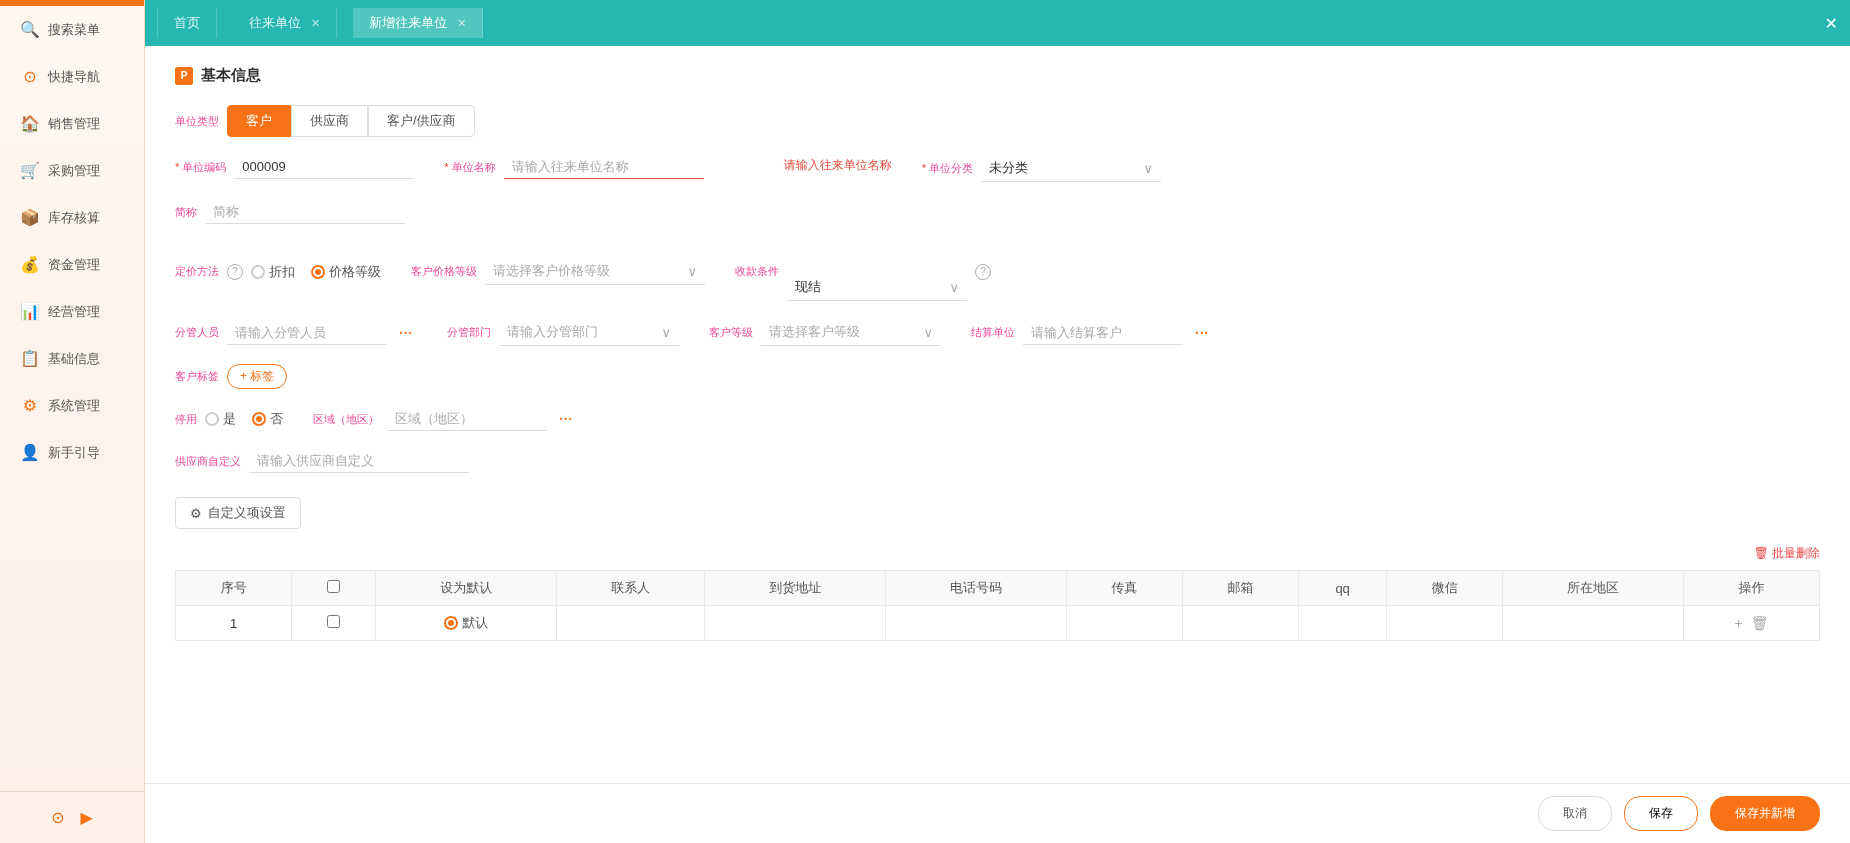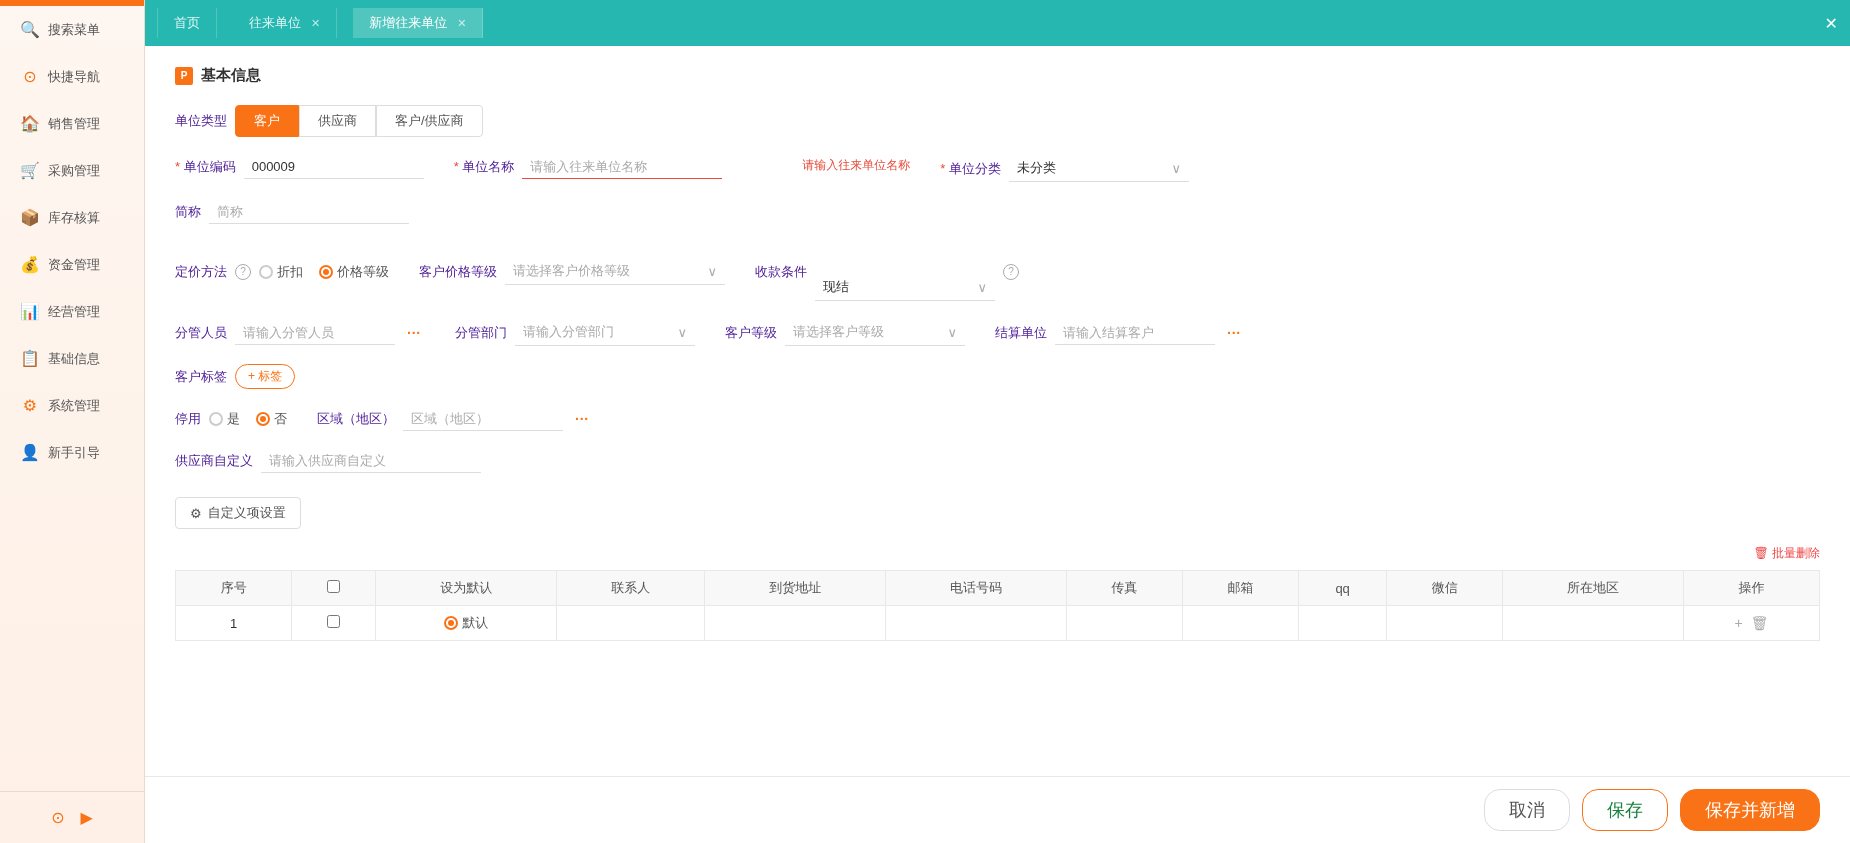--- a/index.html
+++ b/index.html
@@ -122,22 +122,22 @@
       gap: 30px;
       margin-bottom: 18px;
       flex-wrap: wrap;
     }
     .form-field {
       display: flex;
       align-items: center;
       gap: 8px;
     }
     .field-label {
-      color: #4c1d95;
-      font-size: 13px;
+      color: #ec4899;
+      font-size: 11px;
       white-space: nowrap;
       min-width: fit-content;
     }
     .field-label.required::before {
       content: '* ';
       color: #e74c3c;
     }
     .field-input {
       border: none;
       border-bottom: 1px solid #ddd;
@@ -307,26 +307,26 @@
       display: flex;
       justify-content: flex-end;
       align-items: center;
       gap: 12px;
       padding: 12px 30px;
       flex-shrink: 0;
     }
     .btn {
       padding: 8px 24px;
       border-radius: 16px;
-      font-size: 18px;
+      font-size: 12px;
       cursor: pointer;
       border: 1px solid #ddd;
     }
     .btn-cancel { background: #fff; color: #555; }
-    .btn-save { background: #fff; color: #15803d; border-color: #f97316; }
+    .btn-save { background: #fff; color: #000000; border-color: #f97316; }
     .btn-save-new { background: #f97316; color: #fff; border-color: #f97316; }
   </style>
 </head>
 <body>
 
 <div class="sidebar">
   <div class="sidebar-top-bar"></div>
 
   <div class="sidebar-item">
     <span class="icon">🔍</span>

